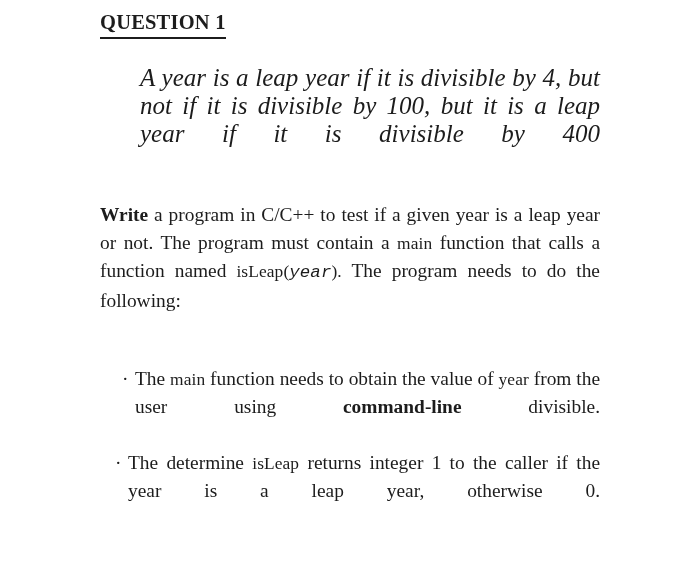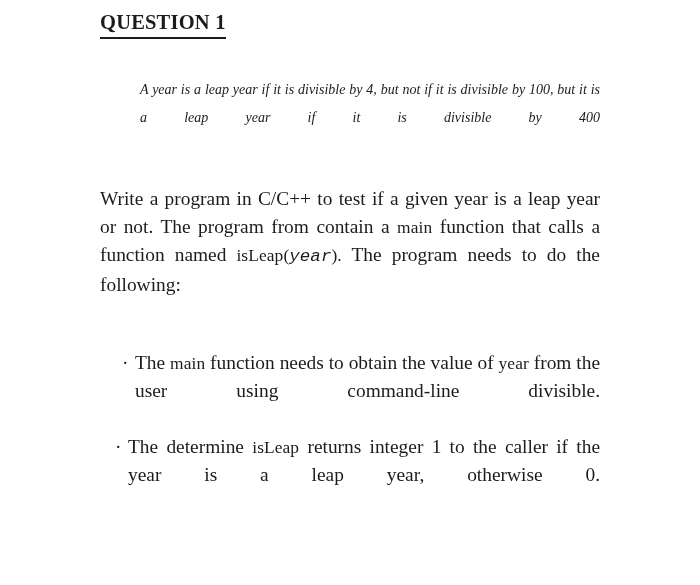--- a/index.html
+++ b/index.html
@@ -58,24 +58,24 @@
 
   
   .para::after {
     content: "";
     display: inline-block;
     width: 100%;
   }
 
   
   .quote {
-    margin: 37px 0 0 40px;
+    margin: 25px 0 0 40px;
     width: 460px;
     font-style: italic;
-    font-size: 14px;
+    font-size: 25px;
     line-height: 28px;
     text-align: justify;
     text-justify: inter-word;
   }
   .quote::after {
     content: "";
     display: inline-block;
     width: 100%;
   }
 
@@ -108,21 +108,21 @@
   }
   .bullet-dot {
     position: absolute;
     left: -13px;
     top: 0;
     font-size: 19.4px;
     line-height: 28px;
   }
 
   
-  .b { font-weight: normal; }
+  .b { font-weight: bold; }
   .mono {
     font-family: Liberation Serif, serif;
     font-size: 17.4px;
     letter-spacing: 0.1px;
   }
   .mono-i {
     font-family: "Liberation Mono", "DejaVu Sans Mono", monospace;
     font-size: 17.4px;
     font-style: italic;
     letter-spacing: 0.1px;
@@ -132,21 +132,21 @@
 <body>
 
 <div class="page">
   <div class="content">
 
     <div class="q-title"><span class="ul">QUESTION 1</span></div>
 
 
     <div class="quote"><span>A year is a leap year if it is divisible by 4, but not if it is divisible by 100, but it is a leap year if it is divisible by 400</span></div>
 
-    <p class="para write"><span class="b">Write</span><span> a program in C/C++ to test if a given year is a leap year or not. The program from contain a </span><span class="mono">main</span><span> function that calls a function named </span><span class="mono">isLeap(</span><span class="mono-i">year</span><span class="mono">).</span><span> The program needs to do the following:</span></p>
+    <p class="para write"><span class="b">Write</span><span> a program in C/C++ to test if a given year is a leap year or not. The program must contain a </span><span class="mono">main</span><span> function that calls a function named </span><span class="mono">isLeap(</span><span class="mono-i">year</span><span class="mono">).</span><span> The program needs to do the following:</span></p>
 
     <ul class="bullets">
       <li class="b1"><span class="bullet-dot">·</span><span>The </span><span class="mono">main</span><span> function needs to obtain the value of </span><span class="mono">year</span><span> from the user using </span><span class="b">command-line</span><span> divisible.</span></li>
 
       <li class="b2"><span class="bullet-dot">·</span><span>The determine </span><span class="mono">isLeap</span><span> returns integer 1 to the caller if the year is a leap year, otherwise 0.</span></li>
     </ul>
 
   </div>
 </div>
 

